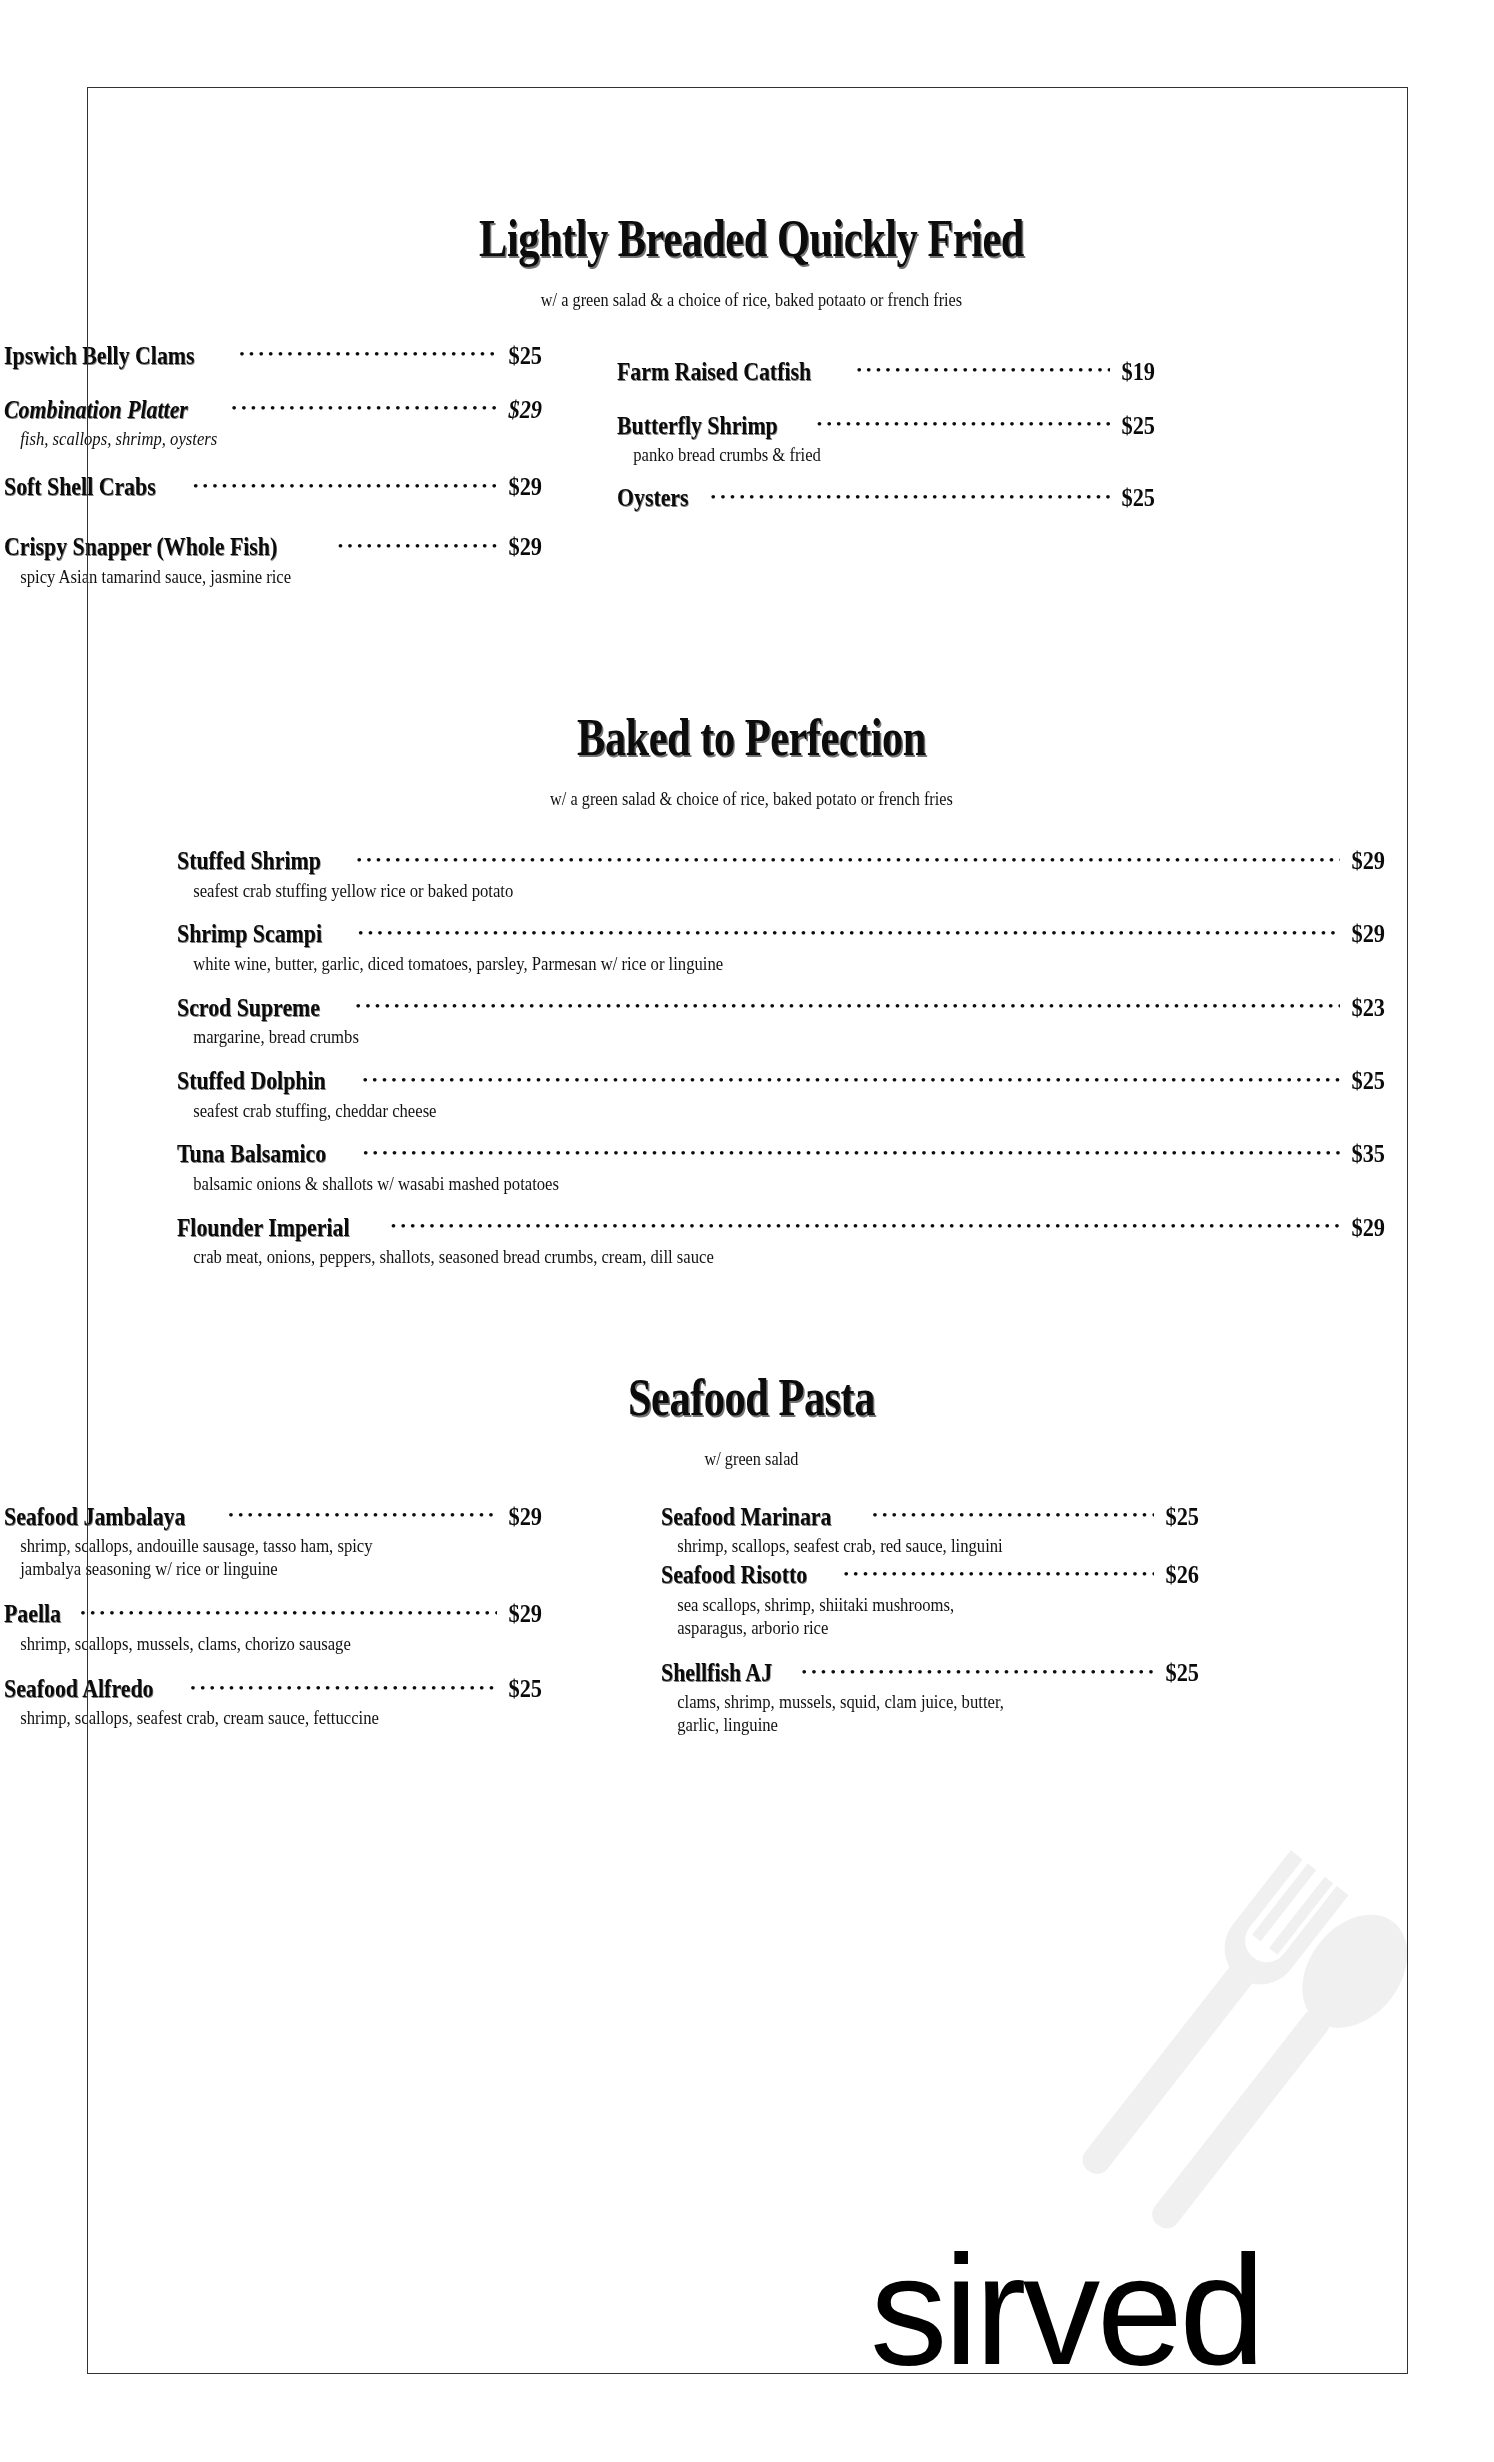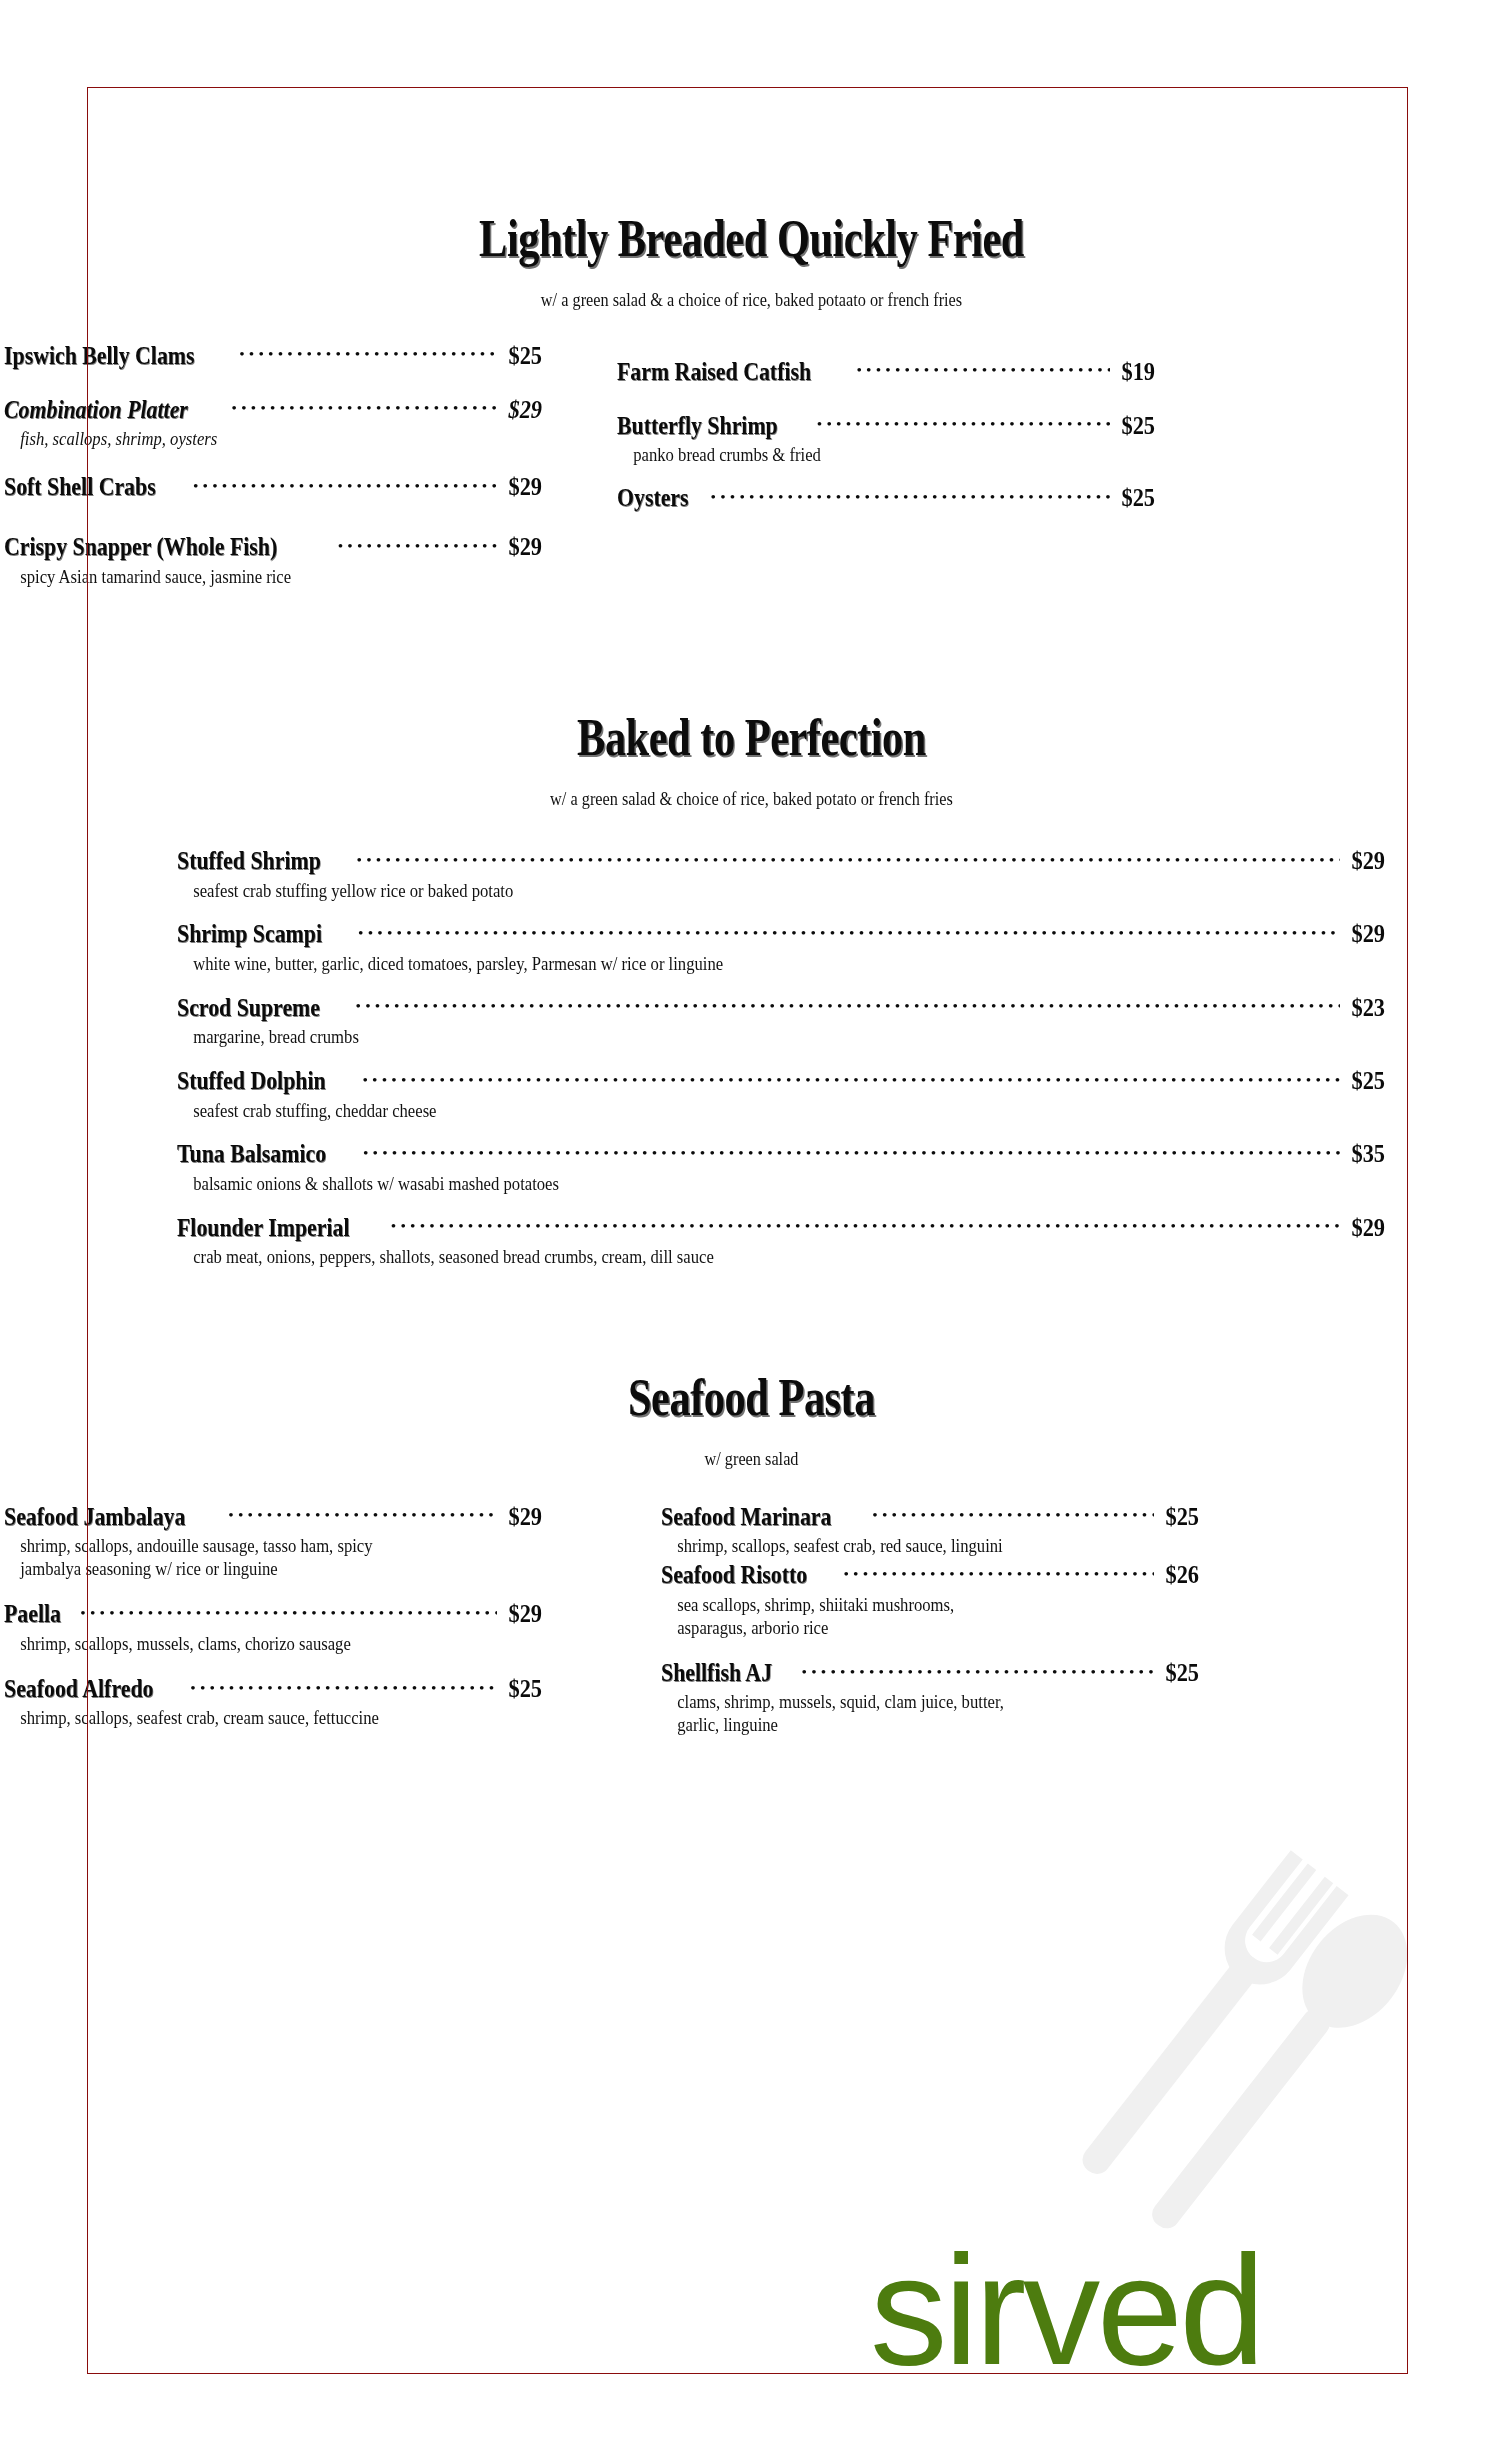--- a/index.html
+++ b/index.html
@@ -19,21 +19,21 @@
   
   .wm-sirved {
     position: absolute;
     left: 870px;
     top: 2233px;
     font-family: "Liberation Sans", "DejaVu Sans", sans-serif;
     font-size: 155px;
     line-height: 155px;
     font-weight: 400;
     letter-spacing: -3.6px;
-    color: #4d7c0f;
+    color: #000000;
     white-space: nowrap;
     z-index: 1;
     user-select: none;
   }
   .wm-cutlery {
     position: absolute;
     left: 1011px;
     top: 1836px;
     width: 431px;
     height: 431px;

